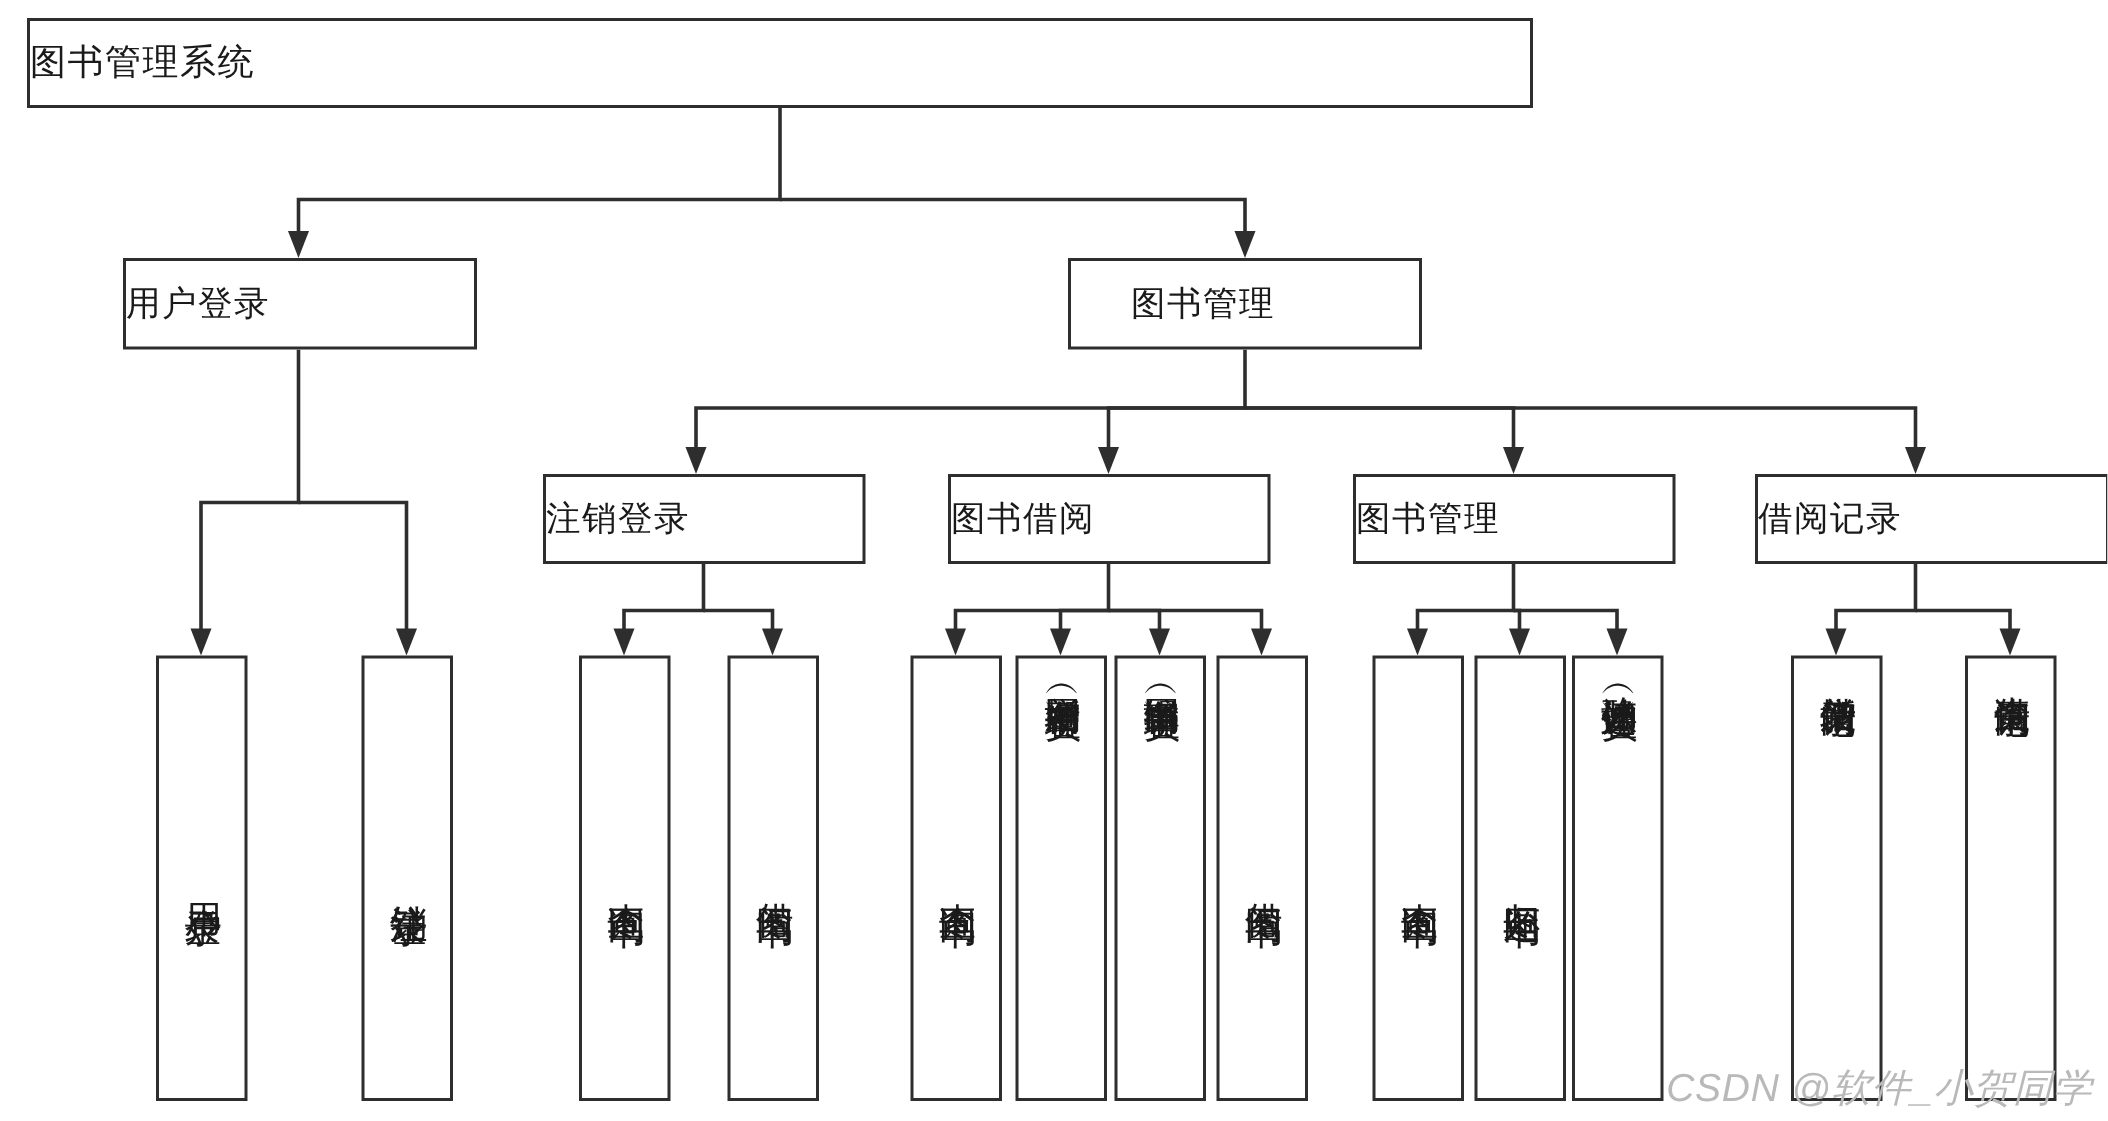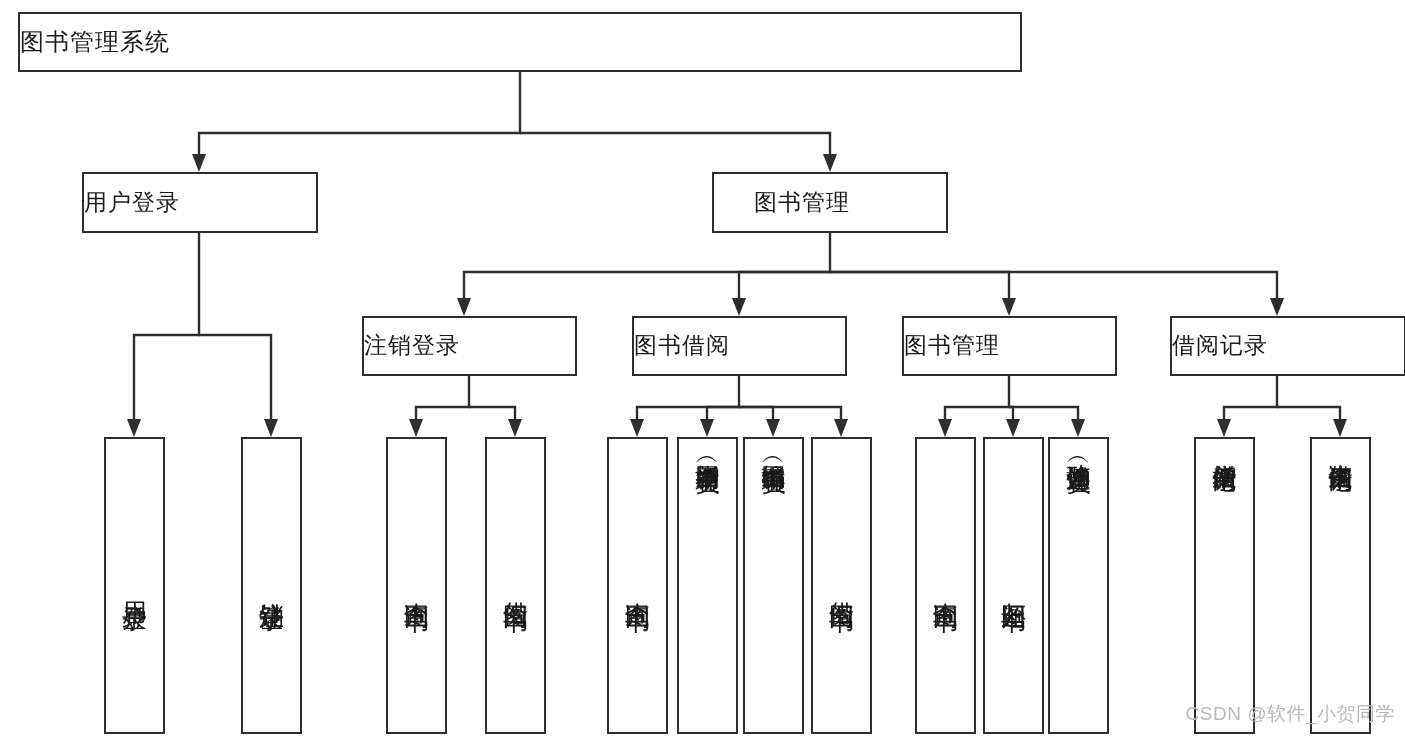--- a/index.html
+++ b/index.html
@@ -74,25 +74,26 @@
     pointer-events: none;
   }
   .wire {
     stroke: #2e2e2e;
     stroke-width: 2.4;
     fill: none;
   }
   #watermark {
     position: absolute;
     right: 10px;
-    bottom: 20px;
-    font-size: 19px;
+    bottom: 4px;
+    font-size: 26px;
     color: #b9b9b9;
     letter-spacing: 0.5px;
     white-space: nowrap;
+    font-style: italic;
   }
 </style>
 </head>
 <body>
 
 <div id="canvas">
 
   <svg id="wires" viewBox="0 0 1405 747">
 
     <path class="wire" d="M 520 72 L 520 133 L 199 133 L 199 160"></path>

